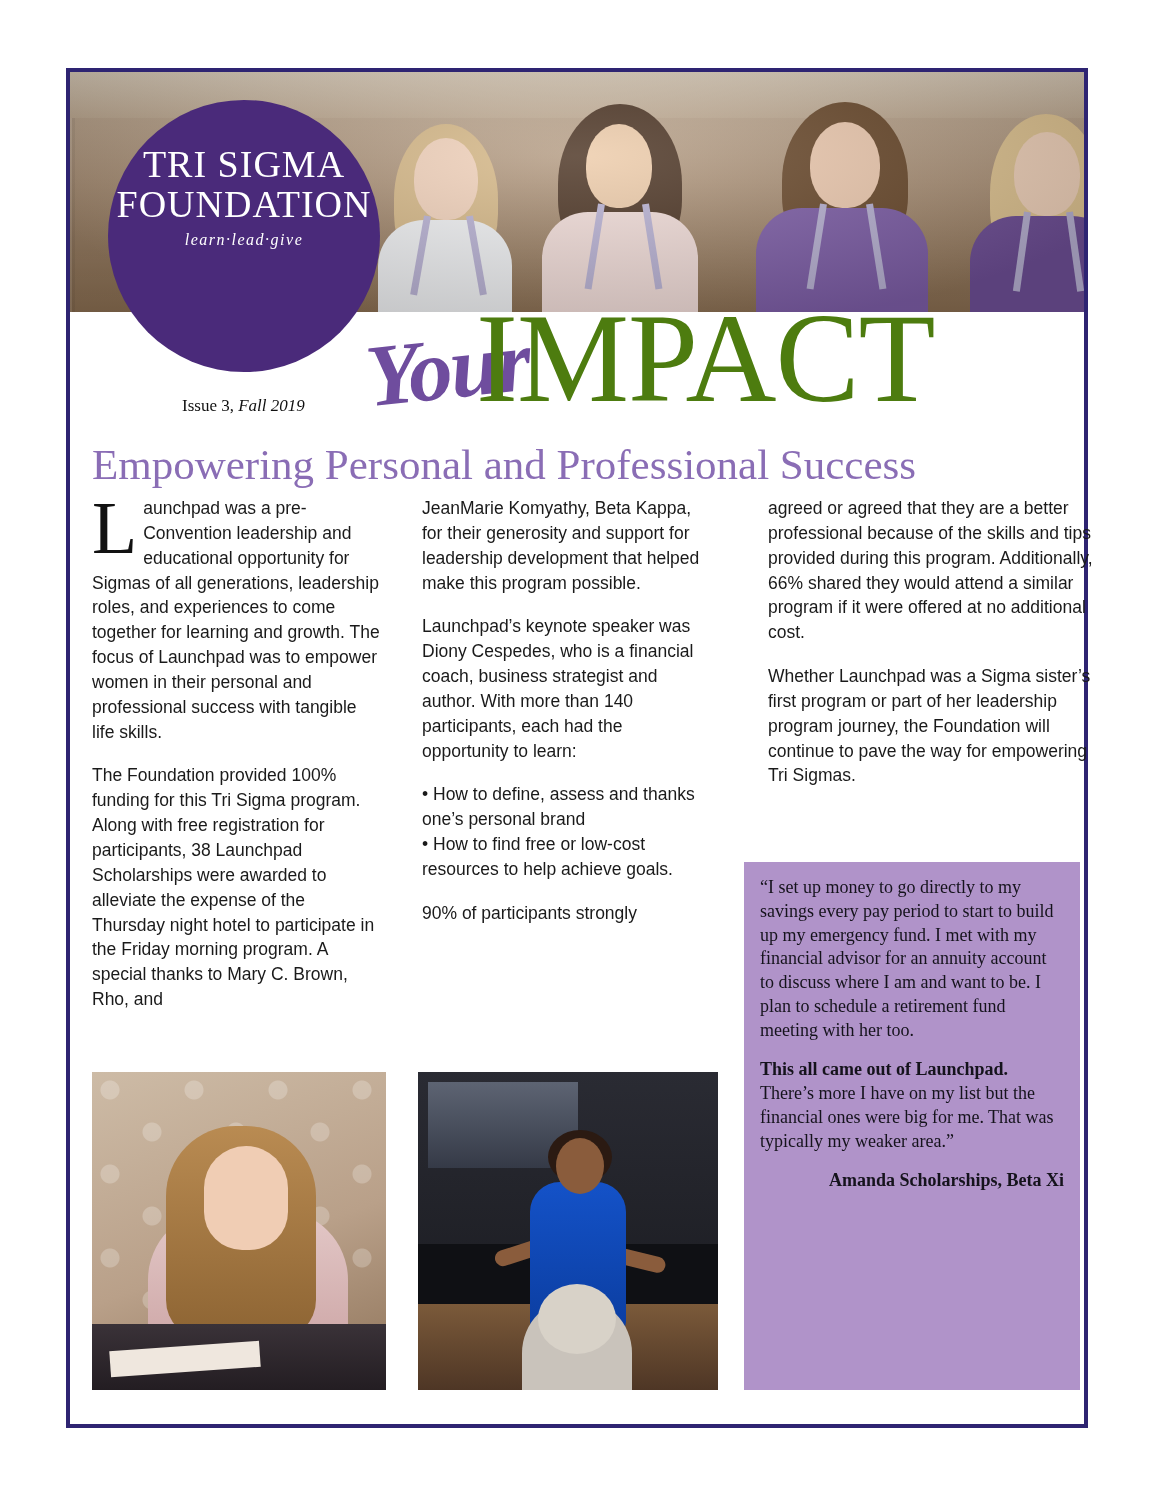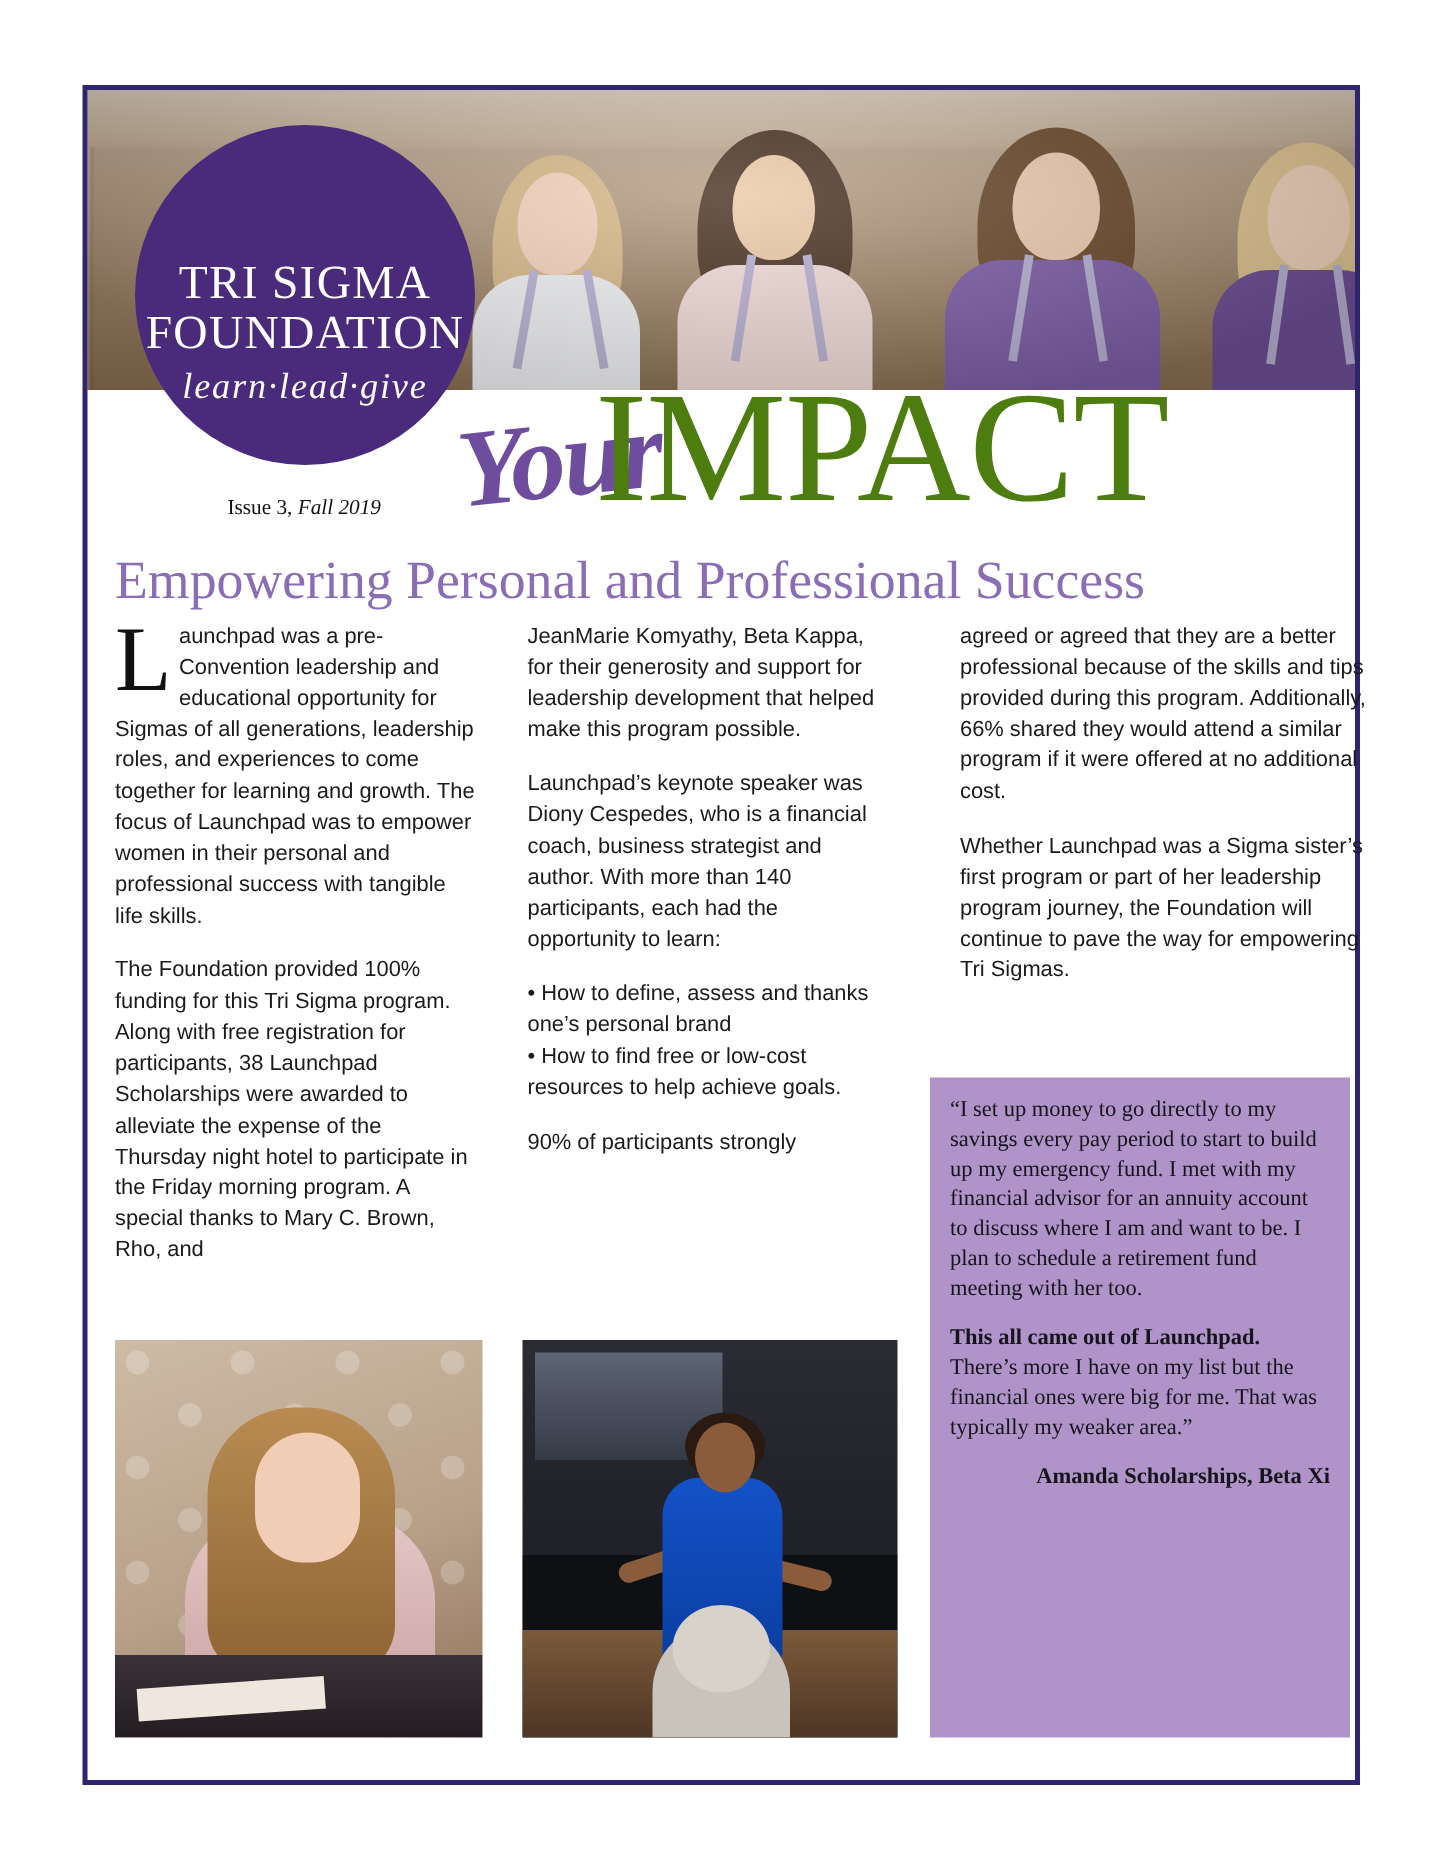--- a/index.html
+++ b/index.html
@@ -90,25 +90,25 @@
     color: #ffffff;
     text-align: center;
     box-shadow: 0 0 0 0 rgba(0,0,0,0);
   }
   .logo-line1, .logo-line2 {
     font-family: "Liberation Serif", serif;
     font-size: 38px;
     letter-spacing: 1px;
     line-height: 1.06;
   }
-  .logo-line1 { margin-top: 106px; }
+  .logo-line1 { margin-top: 44px; }
   .logo-tag {
     font-family: "Liberation Serif", serif;
     font-style: italic;
-    font-size: 29px;
+    font-size: 16px;
     margin-top: 6px;
     letter-spacing: 1.5px;
   }
 
   
   .issue-line {
     position: absolute;
     left: 182px;
     top: 396px;
     font-family: "Liberation Serif", serif;

